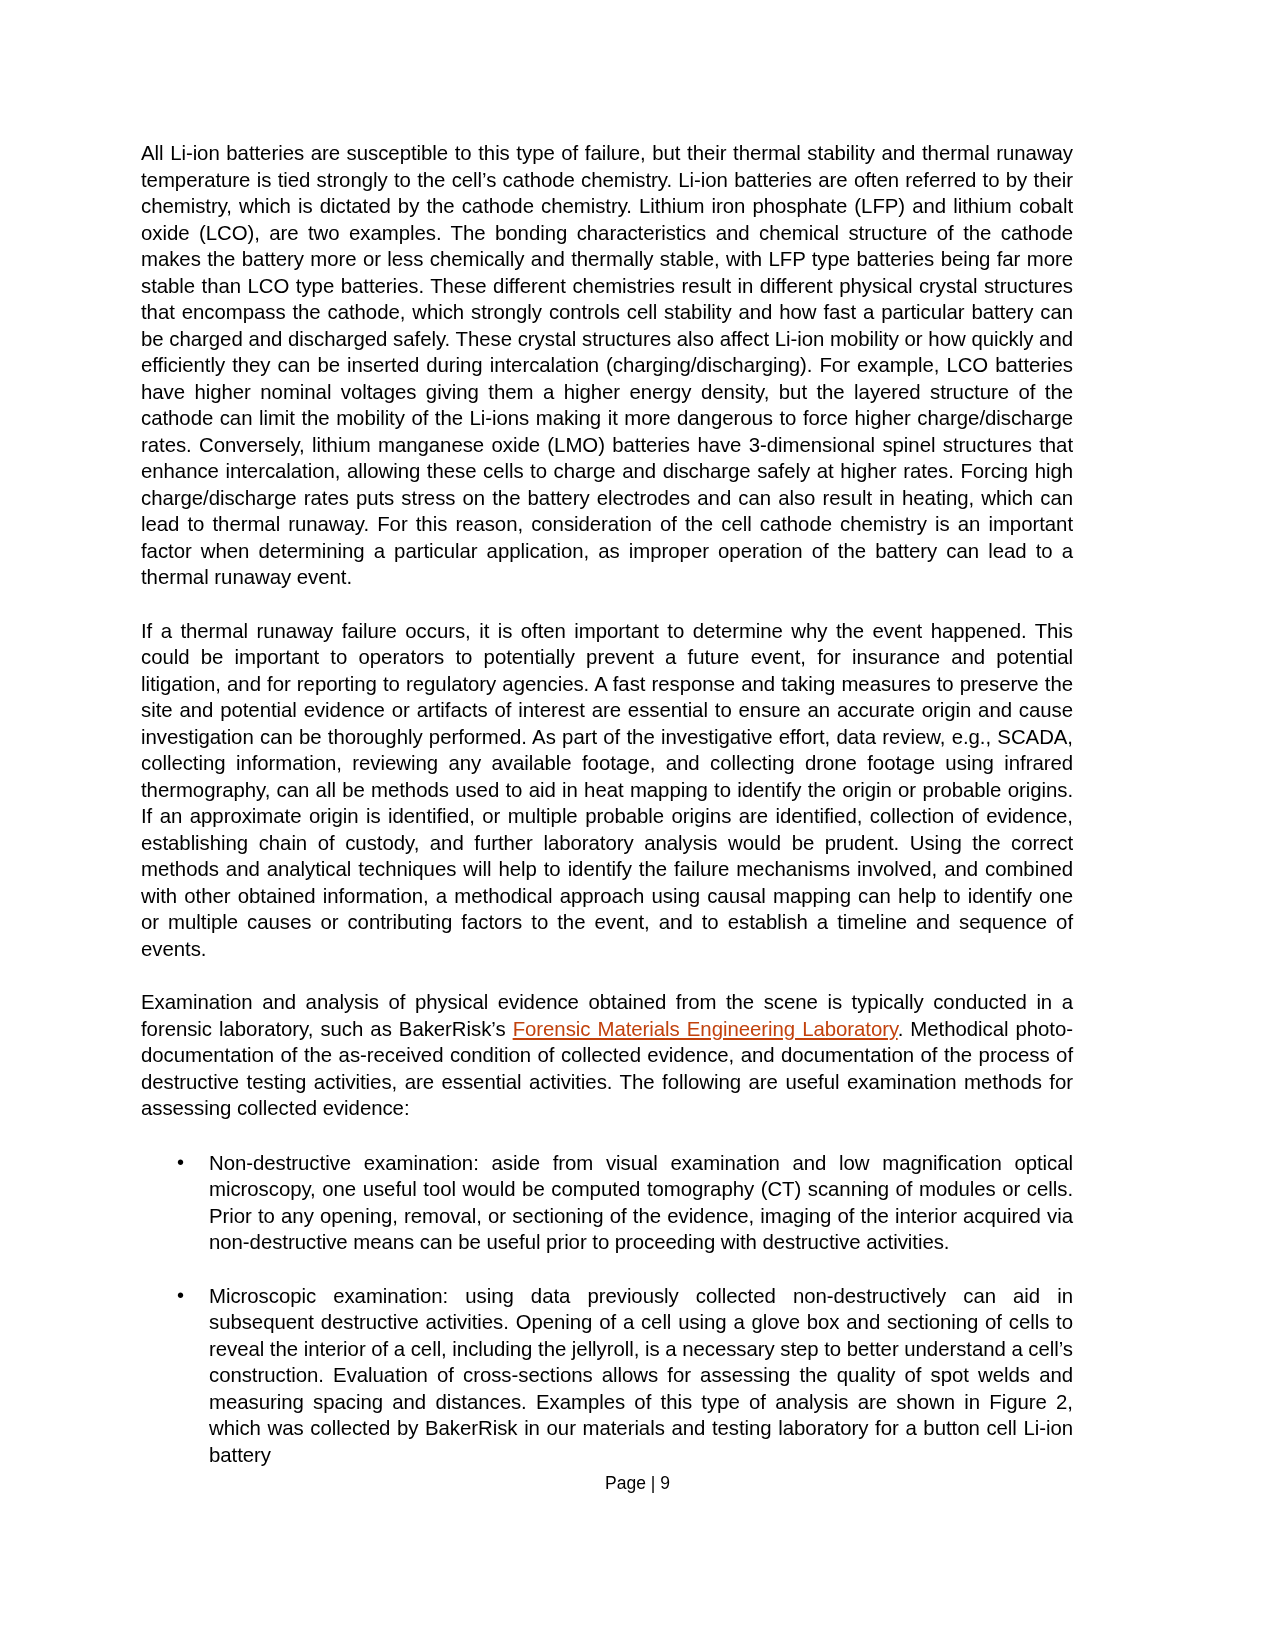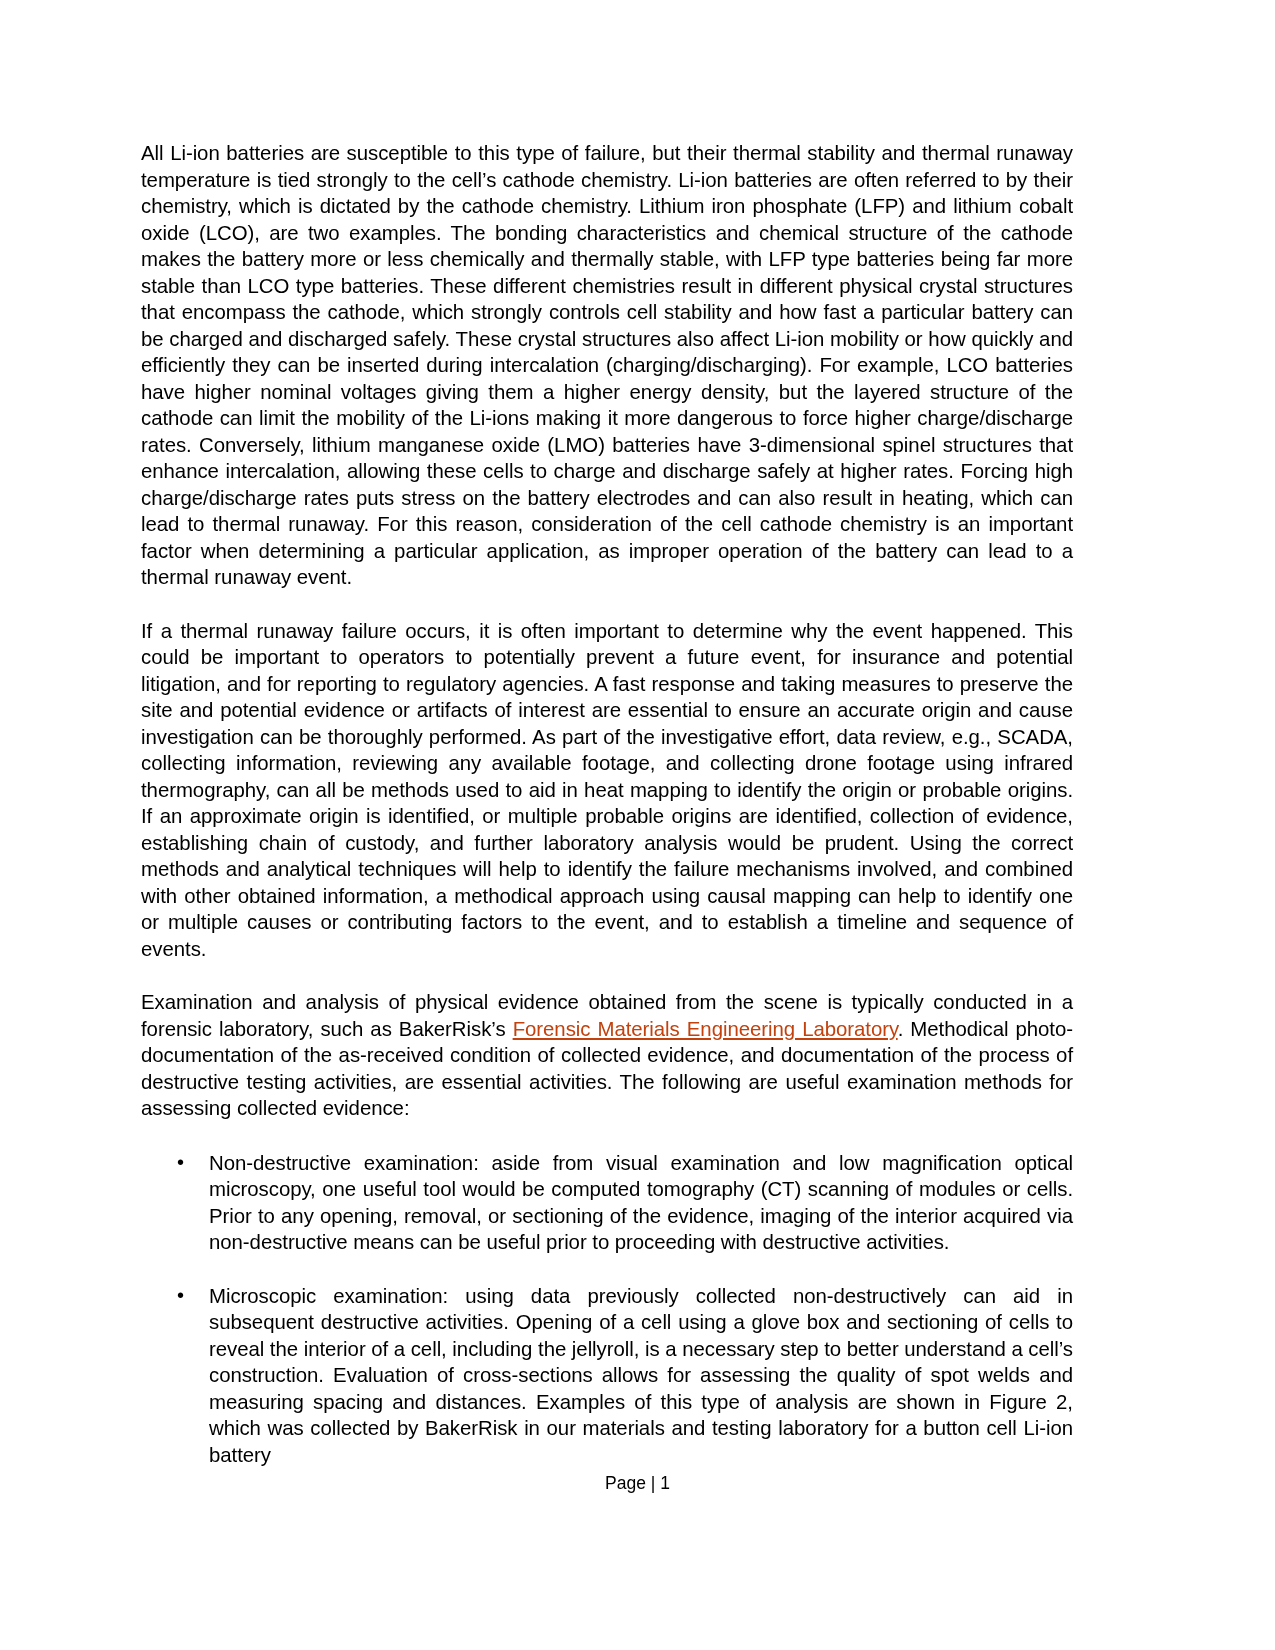--- a/index.html
+++ b/index.html
@@ -92,15 +92,15 @@
         <span>Non-destructive examination: aside from visual examination and low magnification optical microscopy, one useful tool would be computed tomography (CT) scanning of modules or cells. Prior to any opening, removal, or sectioning of the evidence, imaging of the interior acquired via non-destructive means can be useful prior to proceeding with destructive activities.</span>
       </li>
       <li>
         <span class="bullet-glyph">•</span>
         <span>Microscopic examination: using data previously collected non-destructively can aid in subsequent destructive activities. Opening of a cell using a glove box and sectioning of cells to reveal the interior of a cell, including the jellyroll, is a necessary step to better understand a cell’s construction. Evaluation of cross-sections allows for assessing the quality of spot welds and measuring spacing and distances. Examples of this type of analysis are shown in Figure 2, which was collected by BakerRisk in our materials and testing laboratory for a button cell Li-ion battery</span>
       </li>
     </ul>
 
   </div>
 
-  <div class="footer">Page | 1</div>
+  <div class="footer">Page | 9</div>
 
 </div>
 
 </body></html>

